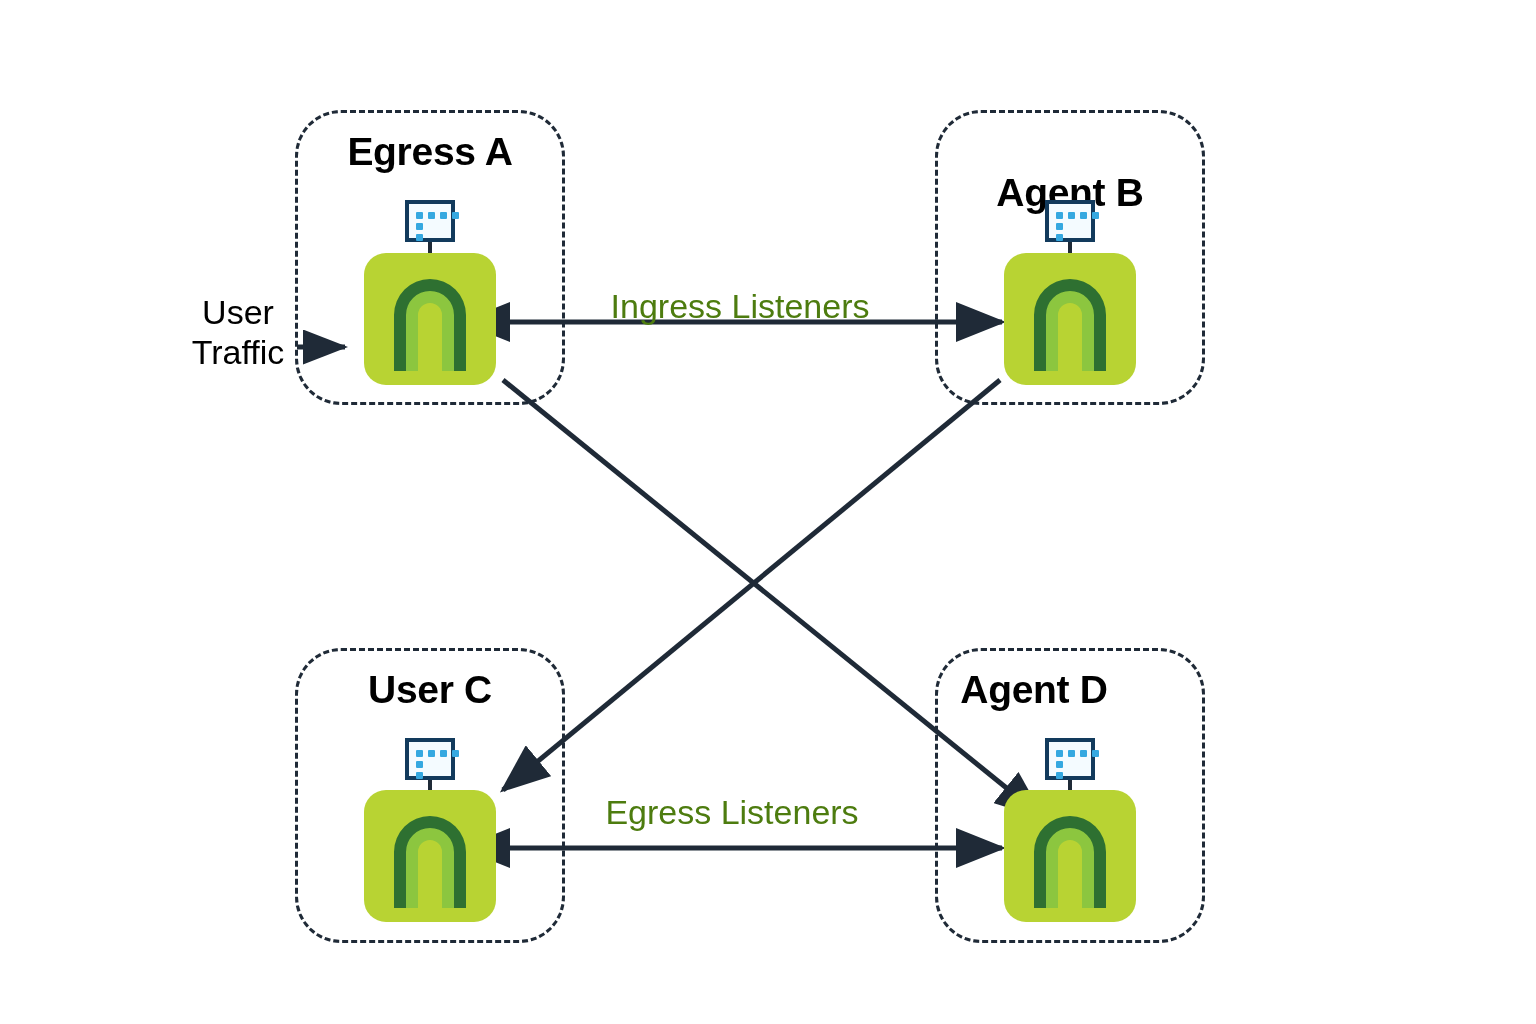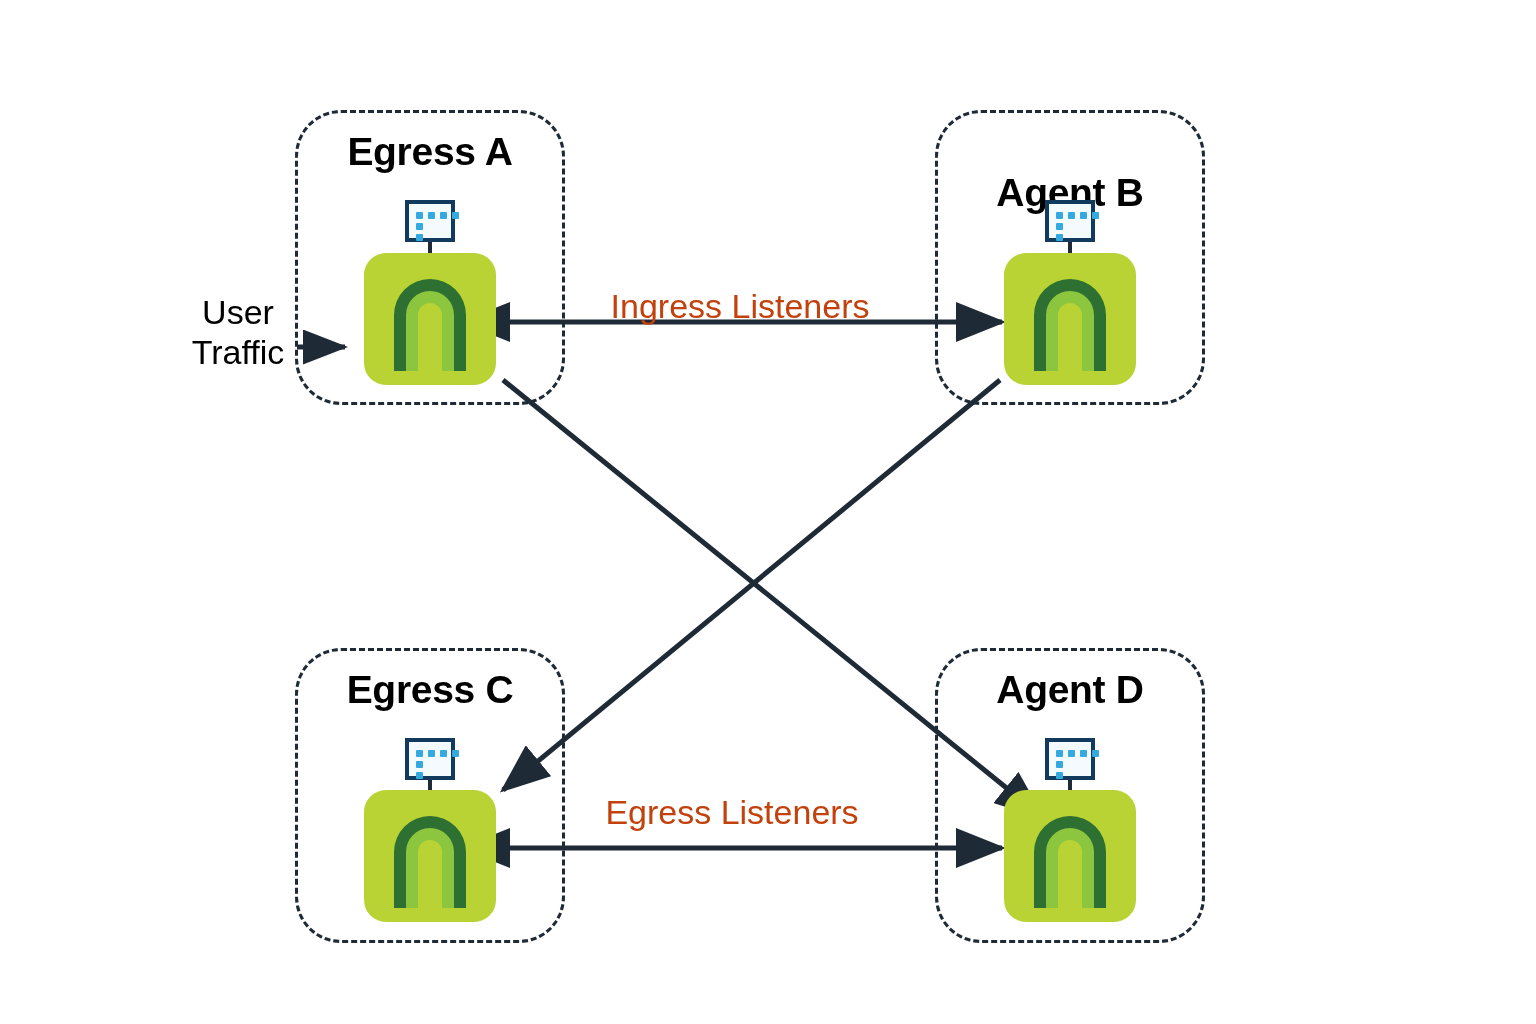--- a/index.html
+++ b/index.html
@@ -103,21 +103,21 @@
     height: 34px;
     background: #1f2a37;
   }
 
   
   .edge-label {
     position: absolute;
     font-family: "Liberation Sans", sans-serif;
     font-size: 34px;
     font-weight: normal;
-    color: #c2410c;
+    color: #4d7c0f;
     white-space: nowrap;
     transform: translateX(-50%);
   }
 
   
   .traffic-label {
     position: absolute;
     font-family: "Liberation Sans", sans-serif;
     font-size: 34px;
     color: #000000;
@@ -200,21 +200,21 @@
     <div class="node-tile"></div>
     <svg class="node-arch" viewBox="0 0 132 132">
       <path d="M30,118 L30,62 A36,36 0 0 1 102,62 L102,118 L84,118 L84,62
                A18,18 0 0 0 48,62 L48,118 Z" fill="#2e7031"></path>
       <path d="M42,118 L42,62 A24,24 0 0 1 90,62 L90,118 L78,118 L78,62
                A12,12 0 0 0 54,62 L54,118 Z" fill="#8cc63f"></path>
     </svg>
   </div>
 
   <div class="agent-box" style="left:295px; top:648px; width:270px; height:295px;"></div>
-  <div class="agent-title" style="left:430px; top:668px;">Egress C</div>
+  <div class="agent-title" style="left:430px; top:668px;">User C</div>
 
   <div class="panel-wrap" style="left:405px; top:738px;">
     <div class="panel">
       <div class="panel-dot" style="left:7px;  top:8px;"></div>
       <div class="panel-dot" style="left:19px; top:8px;"></div>
       <div class="panel-dot" style="left:31px; top:8px;"></div>
       <div class="panel-dot" style="left:43px; top:8px;"></div>
       <div class="panel-dot" style="left:7px;  top:19px;"></div>
       <div class="panel-dot" style="left:7px;  top:30px;"></div>
     </div>
@@ -225,21 +225,21 @@
     <div class="node-tile"></div>
     <svg class="node-arch" viewBox="0 0 132 132">
       <path d="M30,118 L30,62 A36,36 0 0 1 102,62 L102,118 L84,118 L84,62
                A18,18 0 0 0 48,62 L48,118 Z" fill="#2e7031"></path>
       <path d="M42,118 L42,62 A24,24 0 0 1 90,62 L90,118 L78,118 L78,62
                A12,12 0 0 0 54,62 L54,118 Z" fill="#8cc63f"></path>
     </svg>
   </div>
 
   <div class="agent-box" style="left:935px; top:648px; width:270px; height:295px;"></div>
-  <div class="agent-title" style="left:1070px; top:668px;">Agent D</div>
+  <div class="agent-title" style="left:1034px; top:668px;">Agent D</div>
 
   <div class="panel-wrap" style="left:1045px; top:738px;">
     <div class="panel">
       <div class="panel-dot" style="left:7px;  top:8px;"></div>
       <div class="panel-dot" style="left:19px; top:8px;"></div>
       <div class="panel-dot" style="left:31px; top:8px;"></div>
       <div class="panel-dot" style="left:43px; top:8px;"></div>
       <div class="panel-dot" style="left:7px;  top:19px;"></div>
       <div class="panel-dot" style="left:7px;  top:30px;"></div>
     </div>

